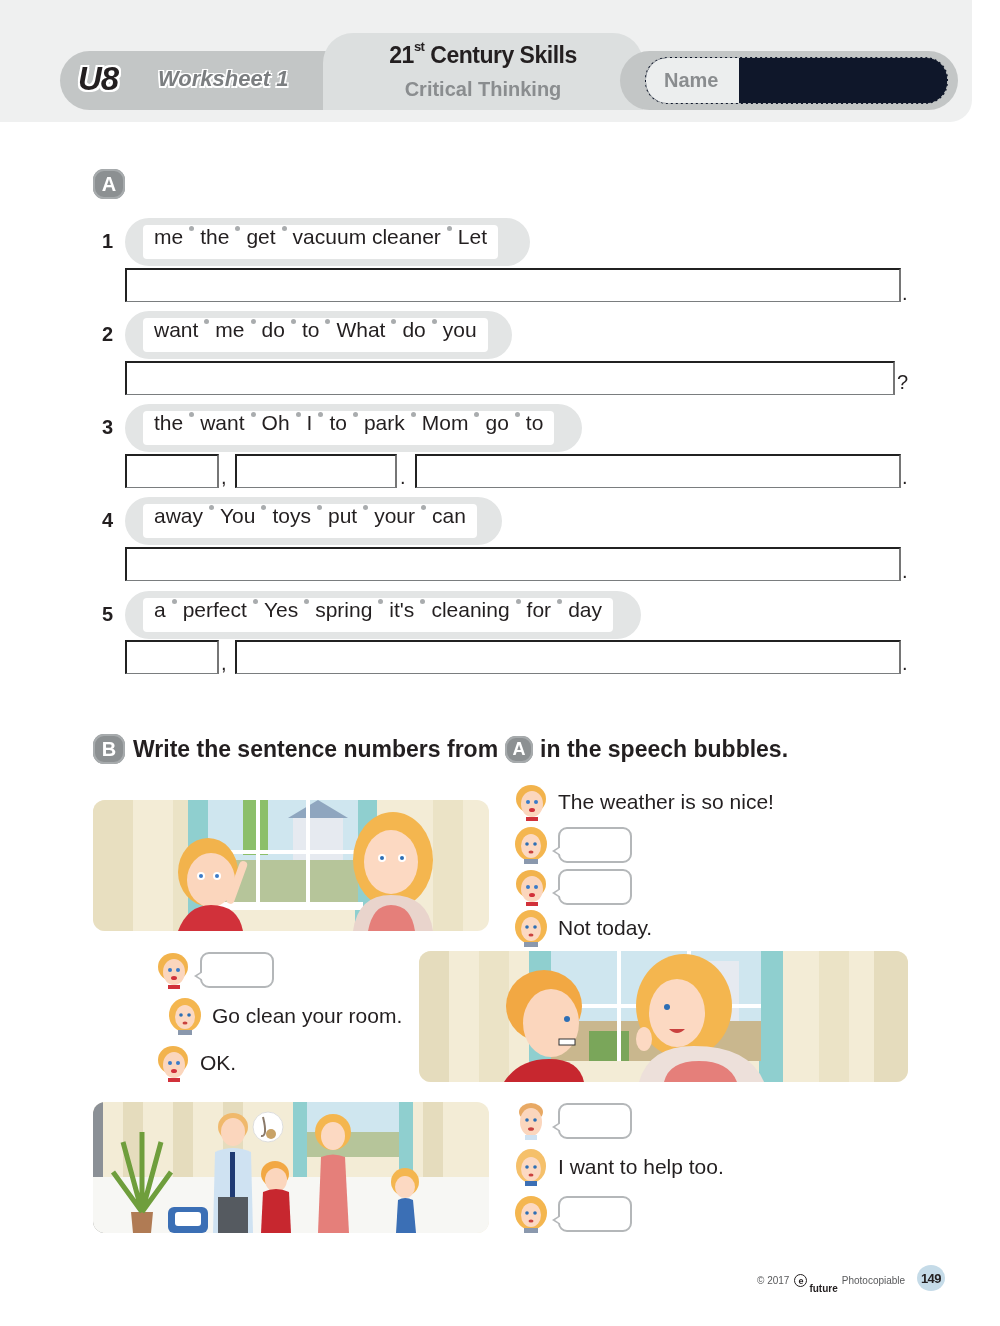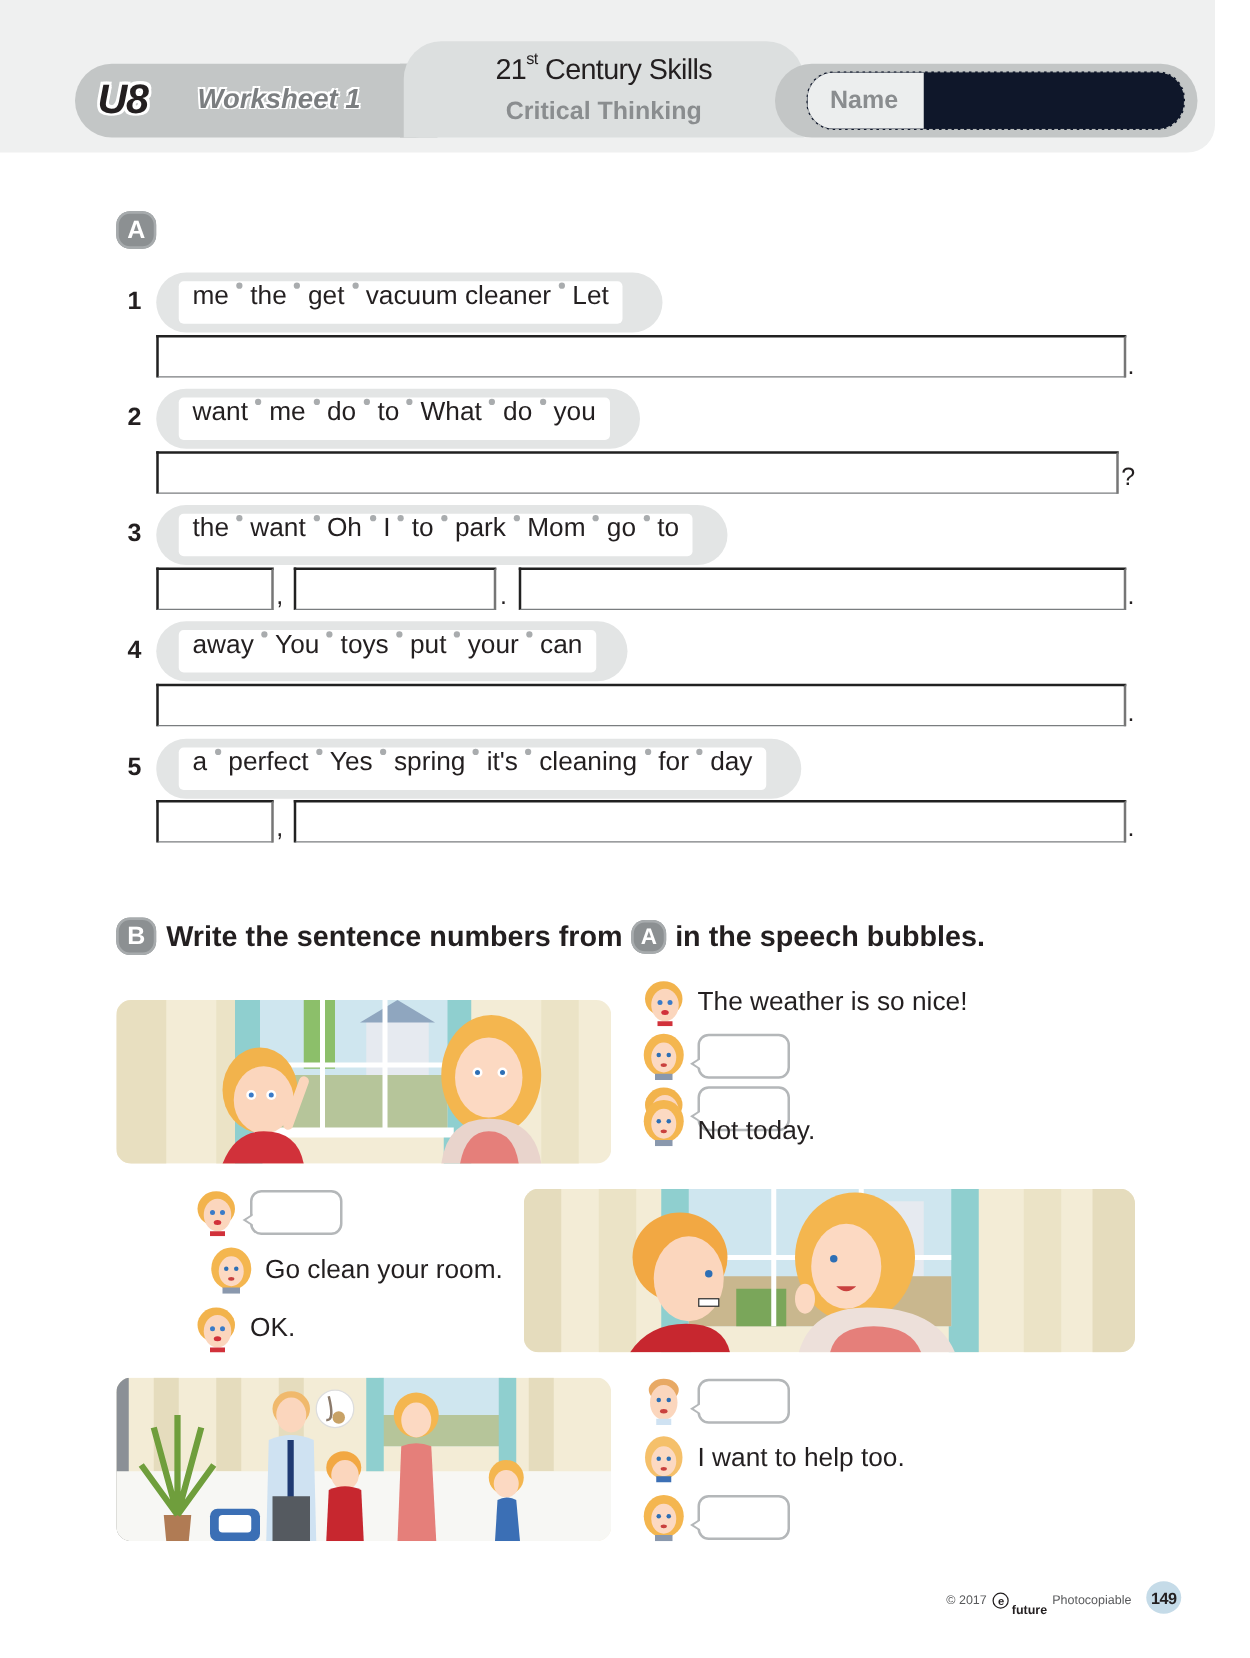--- a/index.html
+++ b/index.html
@@ -8,21 +8,21 @@
 
   
   .header-bg { position: absolute; left: 0; top: 0; width: 972px; height: 122px; background: #eff0f0; border-bottom-right-radius: 22px; }
   .unit-pill { position: absolute; left: 60px; top: 51px; width: 290px; height: 59px; background: #c3c6c6; border-radius: 30px 0 0 30px; }
   .unit-pill::after { content: ""; position: absolute; right: -10px; top: 0; width: 40px; height: 59px; background: #c3c6c6; border-radius: 0 28px 28px 0; }
   .unit-code { position: absolute; left: 78px; top: 60px; font-family: "Liberation Sans", sans-serif; font-weight: bold; font-style: italic; font-size: 33px; color: #231f20; letter-spacing: -1px;
     text-shadow: -2px -2px 0 #fff, 2px -2px 0 #fff, -2px 2px 0 #fff, 2px 2px 0 #fff, 0 2px 0 #fff, 0 -2px 0 #fff, 2px 0 0 #fff, -2px 0 0 #fff; }
   .unit-label { position: absolute; left: 158px; top: 66px; font-weight: bold; font-style: italic; font-size: 22px; color: #7b7e80;
     text-shadow: -1.5px -1.5px 0 #fff, 1.5px -1.5px 0 #fff, -1.5px 1.5px 0 #fff, 1.5px 1.5px 0 #fff; }
   .skills-tab { position: absolute; left: 323px; top: 33px; width: 320px; height: 77px; background: #dcdfdf; border-radius: 30px 30px 0 0; }
-  .skills-title { position: absolute; left: 323px; top: 42px; width: 320px; text-align: center; font-weight: normal; font-size: 23px; color: #231f20; letter-spacing: -0.5px; }
+  .skills-title { position: absolute; left: 323px; top: 42px; width: 320px; text-align: center; font-weight: bold; font-size: 23px; color: #231f20; letter-spacing: -0.5px; }
   .skills-title sup { font-size: 13px; position: relative; top: -3px; }
   .skills-sub { position: absolute; left: 323px; top: 78px; width: 320px; text-align: center; font-size: 20px; font-weight: bold; color: #8a8d8f; }
   .name-pill { position: absolute; left: 620px; top: 51px; width: 338px; height: 59px; background: #c3c6c6; border-radius: 30px; }
   .name-inner { position: absolute; left: 645px; top: 57px; width: 303px; height: 47px; background: #0f172a; border-radius: 22px; border: 1px dashed #b8bcbc; overflow: hidden; }
   .name-label-box { position: absolute; left: 0; top: 0; width: 93px; height: 100%; background: #eceeee; }
   .name-label { position: absolute; left: 18px; top: 11px; font-weight: bold; font-size: 20px; color: #8a8d8f; }
   .name-field { position: absolute; left: 94px; top: 0; right: 0; height: 100%; border: none; background: transparent; outline: none; font-size: 18px; padding-left: 8px; }
 
   
   .sec-heading { position: absolute; left: 93px; font-weight: bold; font-size: 23px; color: #231f20; display: flex; align-items: center; }
@@ -261,21 +261,21 @@
         <ellipse cx="17" cy="16" rx="15" ry="14" fill="#f2b34c"></ellipse>
         <ellipse cx="18" cy="21" rx="11" ry="13" fill="#fbd6bd"></ellipse>
         <circle cx="14" cy="19" r="2" fill="#3a7bc8"></circle>
         <circle cx="22" cy="19" r="2" fill="#3a7bc8"></circle>
         <ellipse cx="18" cy="27" rx="3" ry="2" fill="#d1313a"></ellipse>
         <rect x="12" y="34" width="12" height="4" fill="#d1313a"></rect>
       </svg>
     </span>
   <span class="bubble"><input type="text" value="" style=""></span>
 </div>
-<div class="dlg-row" style="left:514px; top:877px;align-items:flex-end;">
+<div class="dlg-row" style="left:514px; top:908px;">
   <span class="face">
       <svg viewBox="0 0 34 38">
         <ellipse cx="17" cy="18" rx="16" ry="17" fill="#f4b64f"></ellipse>
         <ellipse cx="17" cy="20" rx="10" ry="12" fill="#fcd9c2"></ellipse>
         <circle cx="13" cy="18" r="1.8" fill="#2d6fb5"></circle>
         <circle cx="21" cy="18" r="1.8" fill="#2d6fb5"></circle>
         <ellipse cx="17" cy="26" rx="2.5" ry="1.5" fill="#c9413e"></ellipse>
         <rect x="10" y="33" width="14" height="5" fill="#8a98ad"></rect>
       </svg>
     </span>

